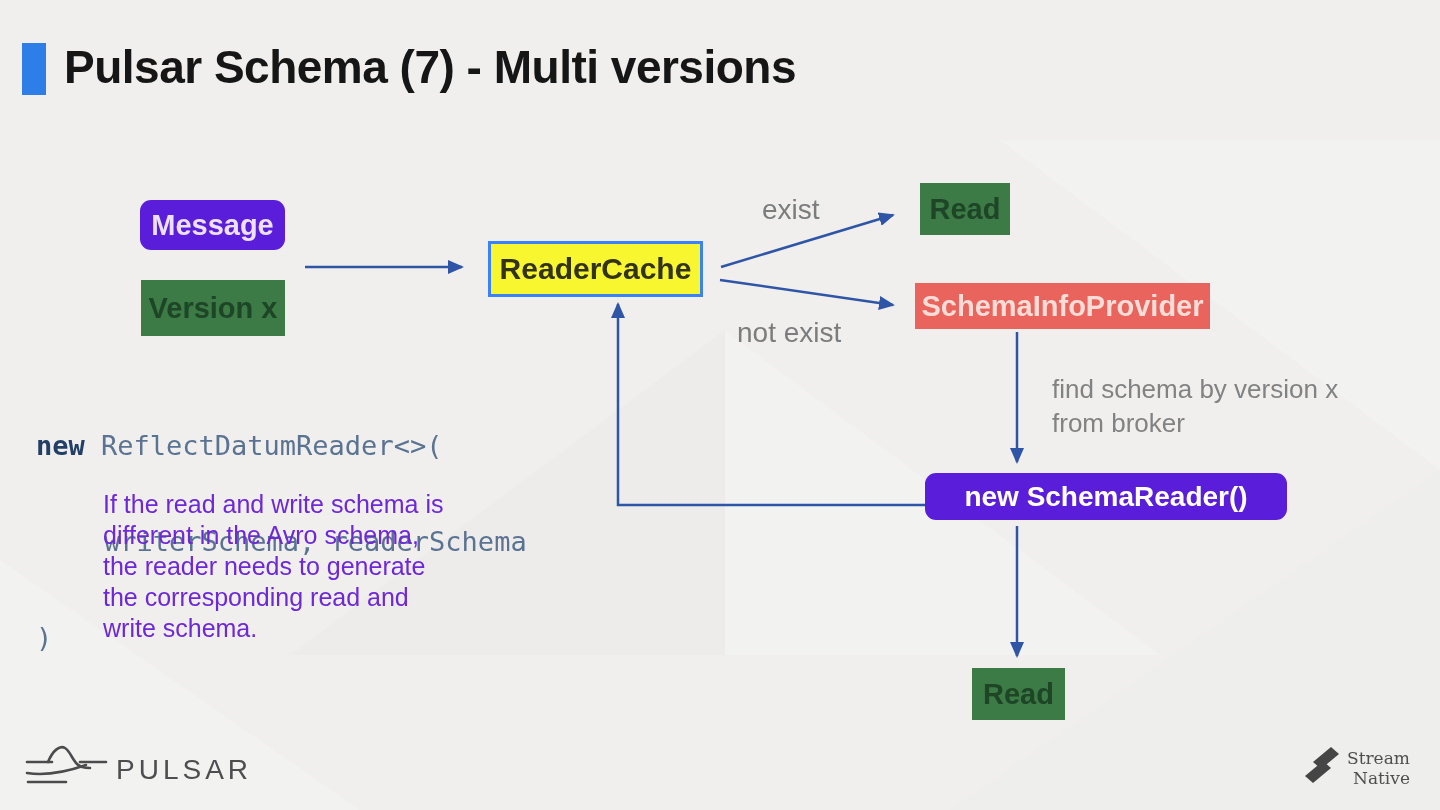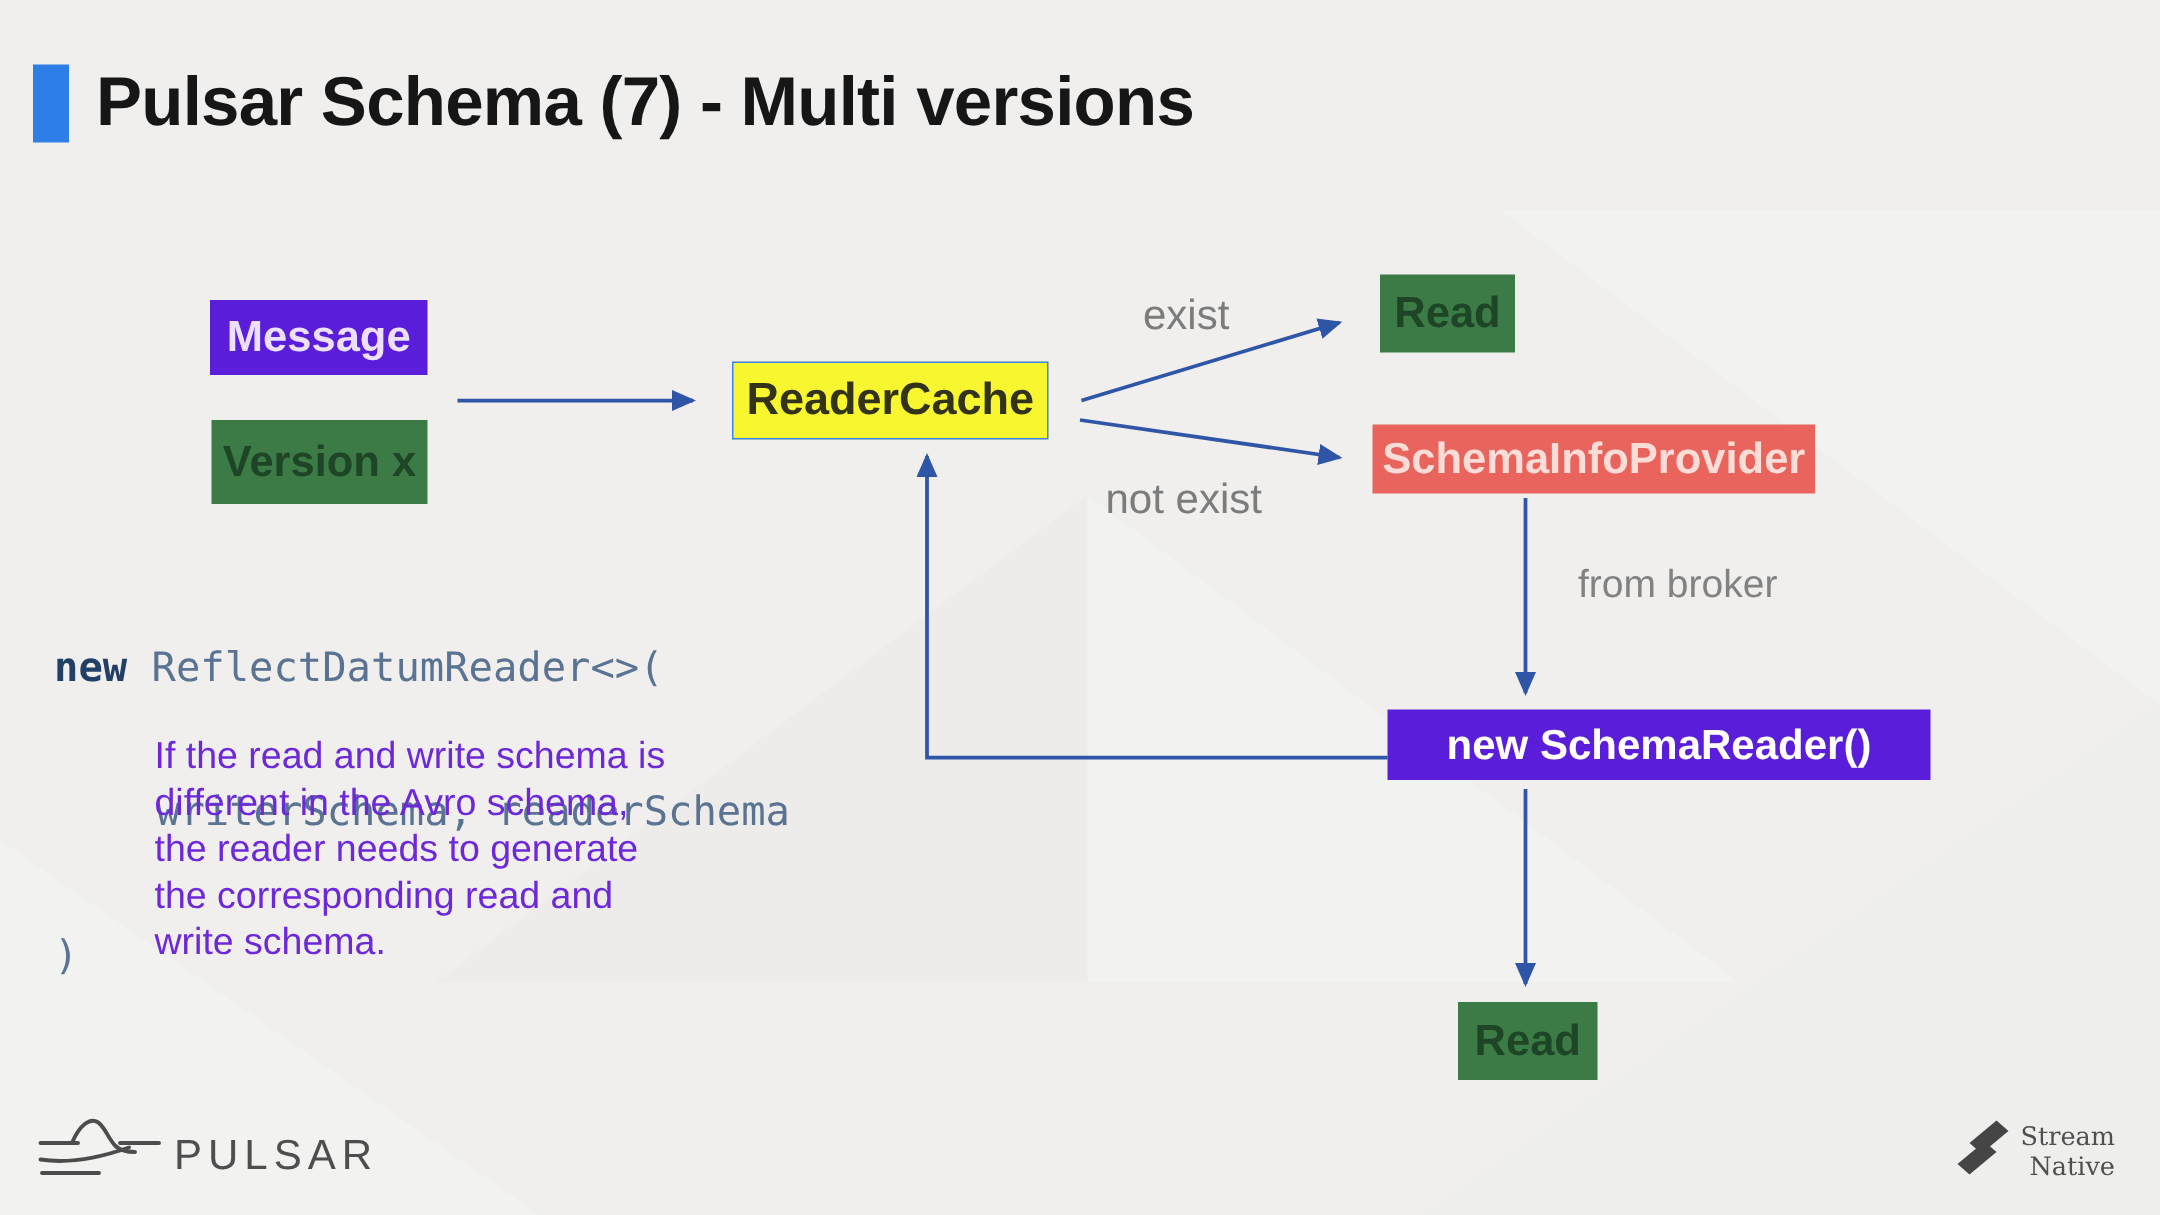--- a/index.html
+++ b/index.html
@@ -12,23 +12,23 @@
   svg.arrow-layer{position:absolute;left:0;top:0;z-index:2;pointer-events:none;}
 
   
   .title-row{position:absolute;left:22px;top:39px;z-index:3;display:flex;align-items:flex-start;}
   .accent-bar{width:24px;height:52px;background:#2e7ee7;margin-right:18px;margin-top:4px;}
   .slide-title{margin:0;font-size:46px;font-weight:600;color:#161616;letter-spacing:-0.5px;line-height:56px;}
 
   
   .box{position:absolute;z-index:3;display:flex;align-items:center;justify-content:center;
        font-weight:bold;white-space:nowrap;}
-  .box.purple{background:#5a1edb;}
+  .box.purple{background:#5a1edb;border-radius:11px;}
   .box.green{background:#3c7b45;color:#1d4526;}
-  .box.yellow{background:#f8f62e;color:#33331a;border:1px solid #3b82f6;}
+  .box.yellow{background:#f8f62e;color:#33331a;border:3px solid #3b82f6;}
   .box.red{background:#e8645c;color:#fbdcd7;}
   #box-message{left:140px;top:200px;width:145px;height:50px;font-size:29px;color:#ece0fc;}
   #box-version{left:141px;top:280px;width:144px;height:56px;font-size:29px;}
   #box-readercache{left:488px;top:241px;width:209px;height:50px;font-size:30px;}
   #box-read-top{left:920px;top:183px;width:90px;height:52px;font-size:29px;}
   #box-schemainfo{left:915px;top:283px;width:295px;height:46px;font-size:29px;}
   #box-schemareader{left:925px;top:473px;width:362px;height:47px;font-size:28px;color:#ffffff;}
   #box-read-bottom{left:972px;top:668px;width:93px;height:52px;font-size:29px;}
 
   
@@ -94,20 +94,21 @@
   <div class="box green" id="box-version">Version x</div>
   <div class="box yellow" id="box-readercache">ReaderCache</div>
   <div class="box green" id="box-read-top">Read</div>
   <div class="box red" id="box-schemainfo">SchemaInfoProvider</div>
   <div class="box purple" id="box-schemareader">new SchemaReader()</div>
   <div class="box green" id="box-read-bottom">Read</div>
 
   <div class="glabel" id="label-exist">exist</div>
   <div class="glabel" id="label-not-exist">not exist</div>
   <div class="glabel" id="label-find-schema">
+    <div>find schema by version x</div>
     <div>from broker</div>
   </div>
 
   <div class="code">
     <div><span class="kw">new</span><span> ReflectDatumReader&lt;&gt;(</span></div>
     <div class="indent">writerSchema, readerSchema</div>
     <div>)</div>
   </div>
 
   <div class="note">

